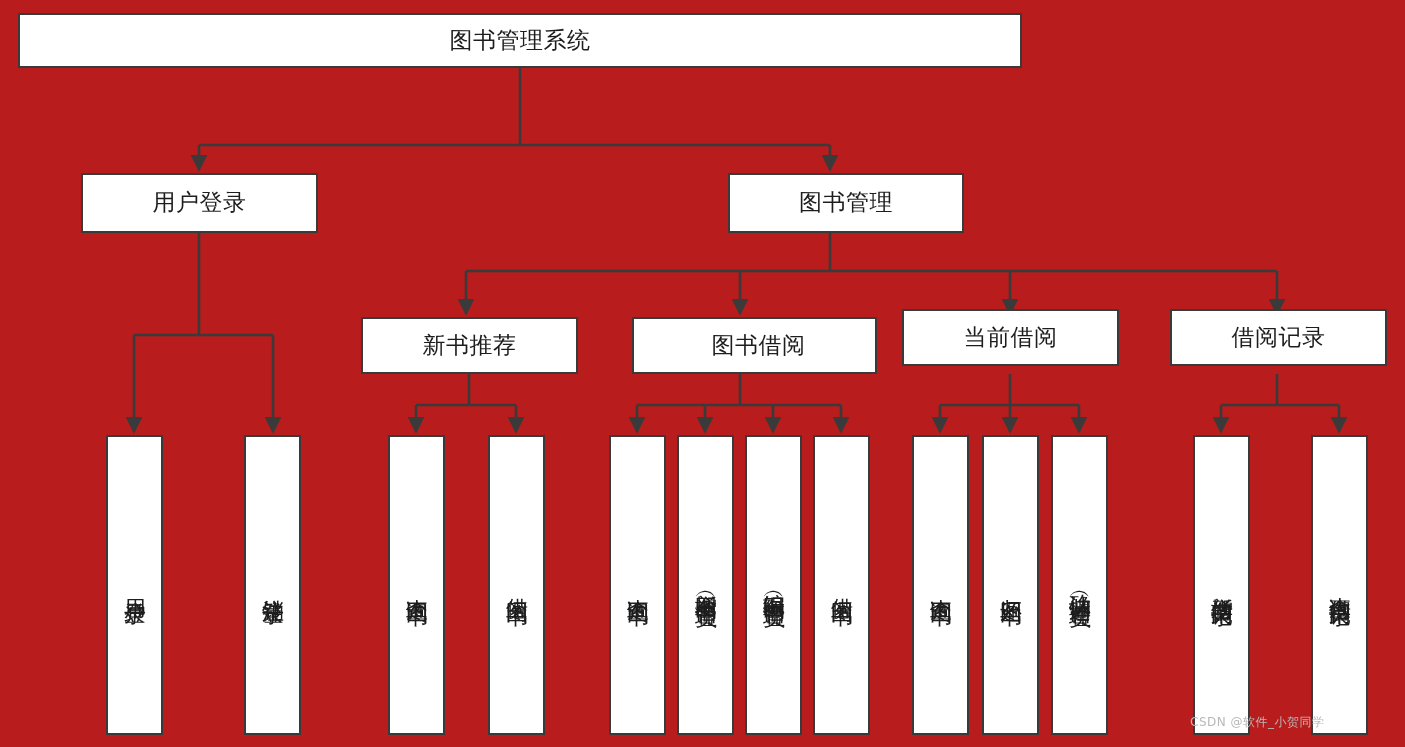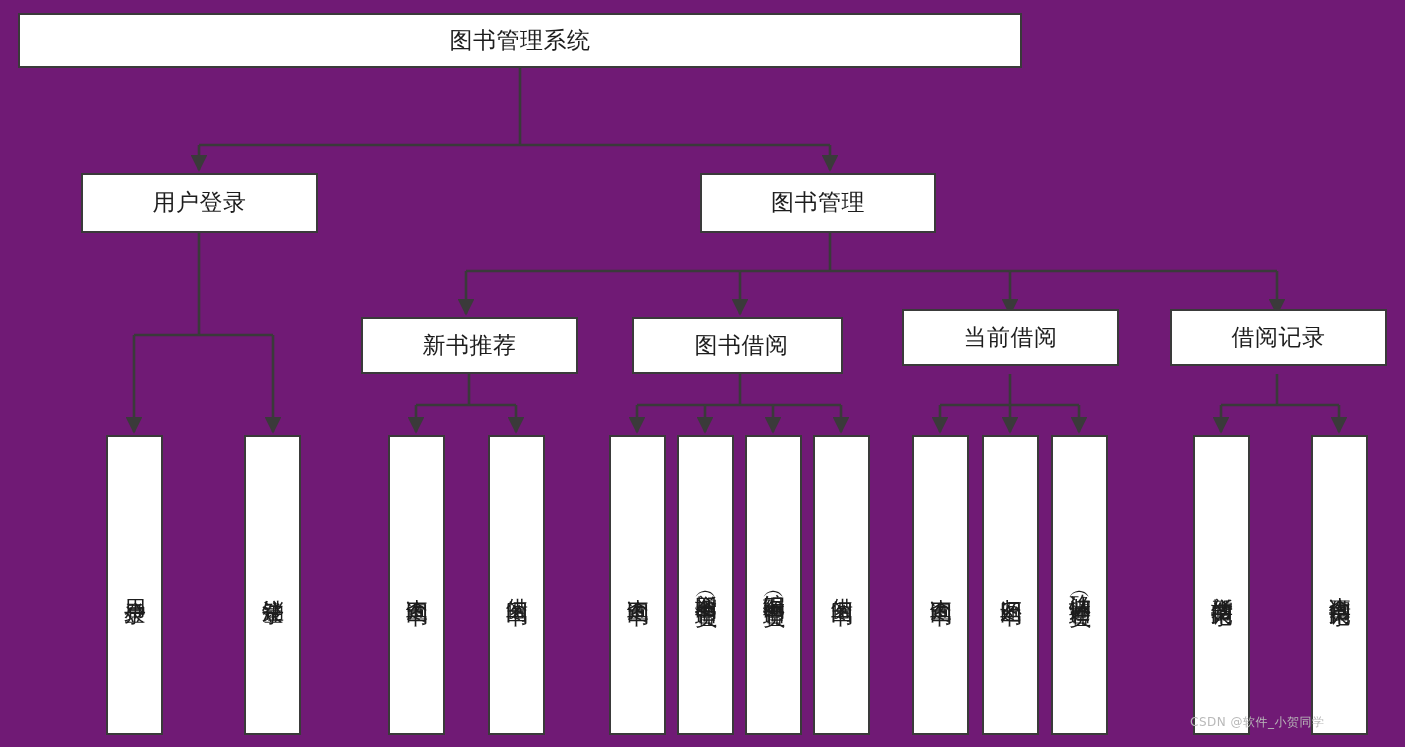--- a/index.html
+++ b/index.html
@@ -8,21 +8,21 @@
     padding: 0;
     background: #ffffff;
   }
   body {
     font-family: "DejaVu Sans", "Liberation Sans", sans-serif;
   }
   #canvas {
     position: relative;
     width: 1405px;
     height: 747px;
-    background: #701a75;
+    background: #b91c1c;
     overflow: hidden;
   }
   svg#wires {
     position: absolute;
     left: 0;
     top: 0;
     width: 1405px;
     height: 747px;
     pointer-events: none;
   }
@@ -124,29 +124,29 @@
   </svg>
 
   <div class="node horiz root" style="left:18px; top:13px; width:1004px; height:55px;">
     <span>图书管理系统</span>
   </div>
 
   <div class="node horiz" style="left:81px; top:173px; width:237px; height:60px;">
     <span>用户登录</span>
   </div>
 
-  <div class="node horiz" style="left:700px; top:173px; width:236px; height:60px;">
+  <div class="node horiz" style="left:728px; top:173px; width:236px; height:60px;">
     <span>图书管理</span>
   </div>
 
   <div class="node horiz" style="left:361px; top:317px; width:217px; height:57px;text-align:center;">
     <span>新书推荐</span>
   </div>
 
-  <div class="node horiz" style="left:632px; top:317px; width:211px; height:57px;padding-left:8px;">
+  <div class="node horiz" style="left:632px; top:317px; width:245px; height:57px;padding-left:8px;">
     <span>图书借阅</span>
   </div>
 
   <div class="node horiz" style="left:902px; top:309px; width:217px; height:57px;">
     <span>当前借阅</span>
   </div>
 
   <div class="node horiz" style="left:1170px; top:309px; width:217px; height:57px;">
     <span>借阅记录</span>
   </div>

